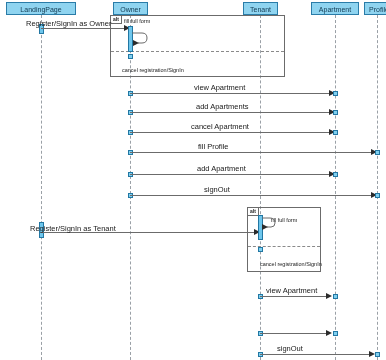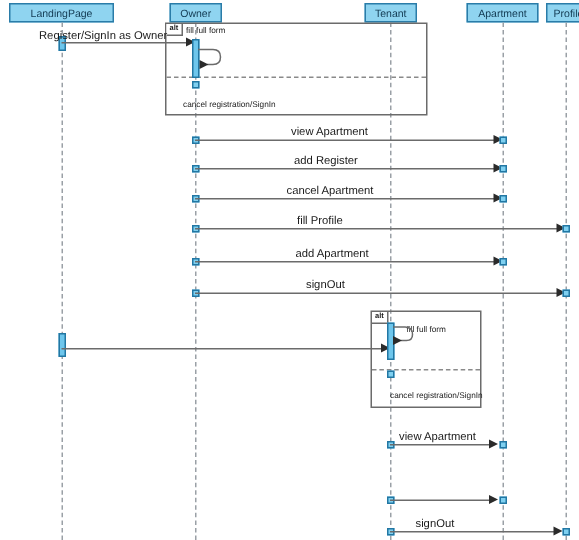--- a/index.html
+++ b/index.html
@@ -179,21 +179,21 @@
   <div class="act-small" style="left:127.5px; top:91px;"></div>
   <div class="msg-line" style="left:130px; top:93px; width:203px;"></div>
   <div class="msg-head" style="left:329px; top:89.5px;"></div>
   <div class="act-small" style="left:332.5px; top:91px;"></div>
   <div class="msg-label" style="left:194px; top:83px;">view Apartment</div>
 
   <div class="act-small" style="left:127.5px; top:110px;"></div>
   <div class="msg-line" style="left:130px; top:112px; width:203px;"></div>
   <div class="msg-head" style="left:329px; top:108.5px;"></div>
   <div class="act-small" style="left:332.5px; top:110px;"></div>
-  <div class="msg-label" style="left:196px; top:102px;">add Register</div>
+  <div class="msg-label" style="left:196px; top:102px;">add Apartments</div>
 
   <div class="act-small" style="left:127.5px; top:130px;"></div>
   <div class="msg-line" style="left:130px; top:132px; width:203px;"></div>
   <div class="msg-head" style="left:329px; top:128.5px;"></div>
   <div class="act-small" style="left:332.5px; top:130px;"></div>
   <div class="msg-label" style="left:191px; top:122px;">cancel Apartment</div>
 
   <div class="act-small" style="left:127.5px; top:150px;"></div>
   <div class="msg-line" style="left:130px; top:152px; width:245px;"></div>
   <div class="msg-head" style="left:371px; top:148.5px;"></div>
@@ -215,20 +215,21 @@
   <div class="frag" style="left:247px; top:207px; width:74px; height:65px;">
     <div class="frag-tag">alt</div>
     <div class="frag-divider" style="top:38px;"></div>
   </div>
   <div class="frag-text" style="left:271px; top:217px;">fill full form</div>
   <div class="frag-text" style="left:260px; top:261px;">cancel registration/SignIn</div>
 
   <div class="activation" style="left:38.5px; top:222px; height:16px;"></div>
   <div class="msg-line" style="left:41px; top:232px; width:216px;"></div>
   <div class="msg-head" style="left:254px; top:228.5px;"></div>
+  <div class="msg-label" style="left:30px; top:224px;">Register/SignIn as Tenant</div>
 
   <div class="activation" style="left:257.5px; top:215px; height:25px;"></div>
 
   <div class="self-loop" style="left:262px; top:216px;">
     <svg width="16" height="15" viewBox="0 0 16 15">
       <path d="M0,2 L8,2 Q13,2 13,7 Q13,11 9,11 L5,11" fill="none" stroke="#6b6b6b" stroke-width="1"></path>
       <polygon points="6,11 0,8 0,14" fill="#2b2b2b"></polygon>
     </svg>
   </div>
 

